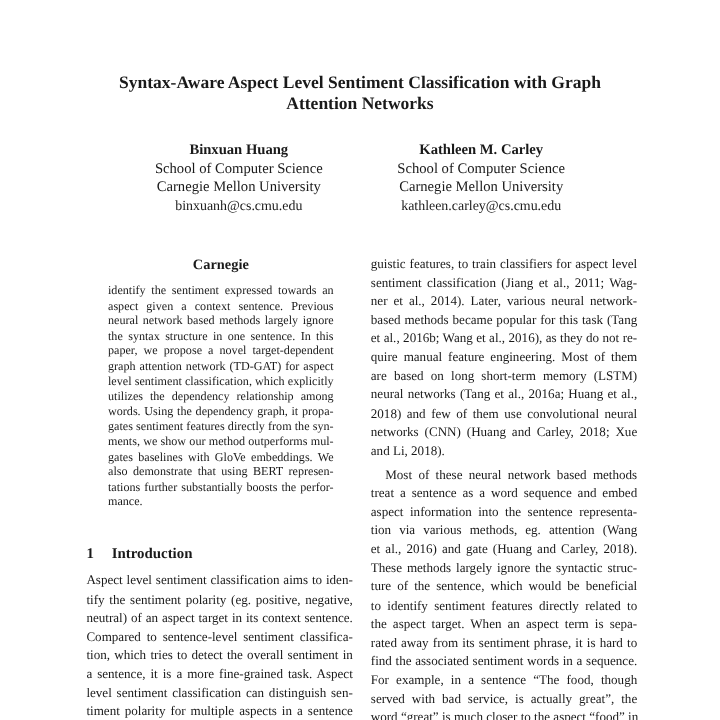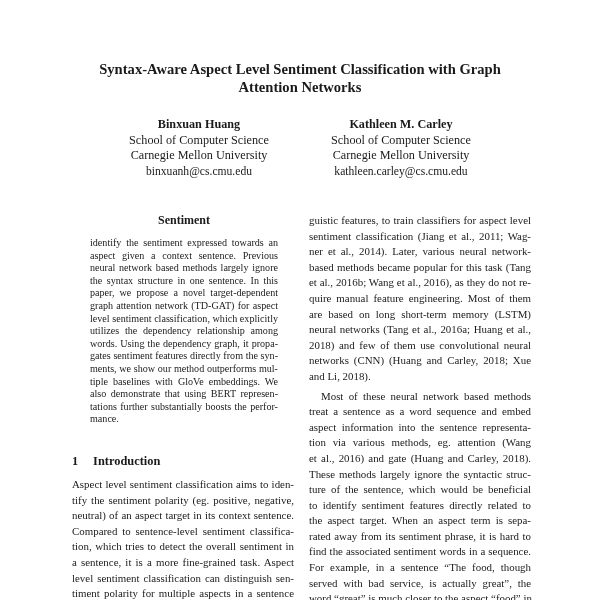--- a/index.html
+++ b/index.html
@@ -58,34 +58,34 @@
   <div>Carnegie Mellon University</div>
   <div class="email">binxuanh@cs.cmu.edu</div>
 </div>
 <div class="author" id="author-2">
   <div class="name">Kathleen M. Carley</div>
   <div>School of Computer Science</div>
   <div>Carnegie Mellon University</div>
   <div class="email">kathleen.carley@cs.cmu.edu</div>
 </div>
 
-<div class="abstract-head">Sentiment</div>
+<div class="abstract-head">Carnegie</div>
 <div class="abstract-body" id="abstract-body">
     <span class="col-line">identify the sentiment expressed towards an</span>
     <span class="col-line">aspect given a context sentence.   Previous</span>
     <span class="col-line">neural network based methods largely ignore</span>
     <span class="col-line">the syntax structure in one sentence.  In this</span>
     <span class="col-line">paper, we propose a novel target-dependent</span>
     <span class="col-line">graph attention network (TD-GAT) for aspect</span>
     <span class="col-line">level sentiment classification, which explicitly</span>
     <span class="col-line">utilizes the dependency relationship among</span>
     <span class="col-line">words. Using the dependency graph, it propa-</span>
     <span class="col-line">gates sentiment features directly from the syn-</span>
     <span class="col-line">ments, we show our method outperforms mul-</span>
-    <span class="col-line">tiple baselines with GloVe embeddings.  We</span>
+    <span class="col-line">gates baselines with GloVe embeddings.  We</span>
     <span class="col-line">also demonstrate that using BERT represen-</span>
     <span class="col-line">tations further substantially boosts the perfor-</span>
     <span class="col-line last">mance.</span>
   </div>
 
 <div class="section-head">
   <span class="num">1</span>
   <span>Introduction</span>
 </div>
 

